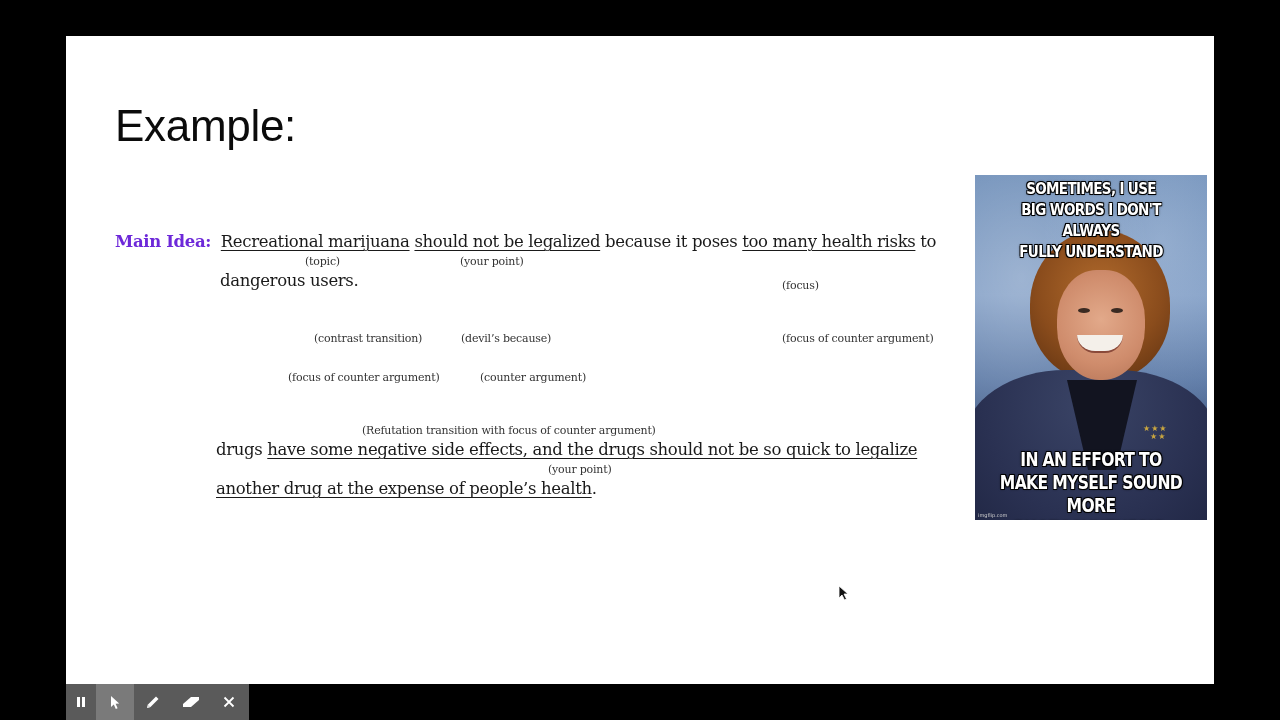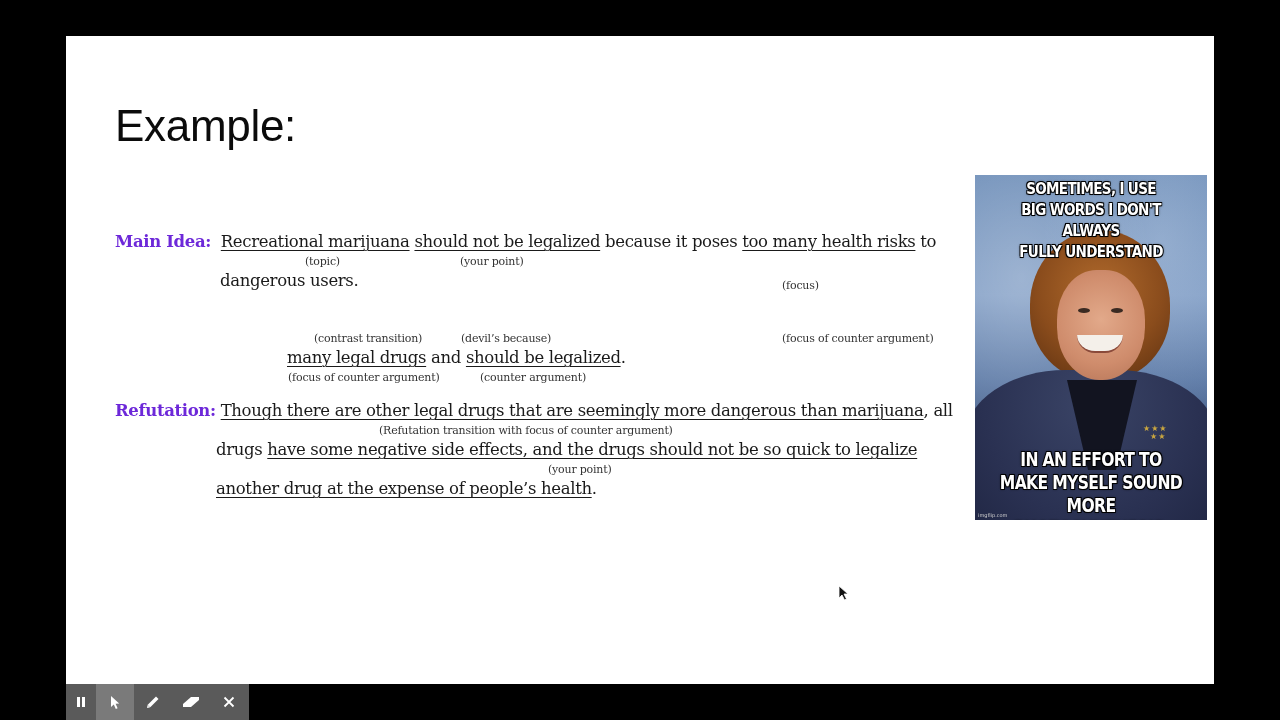--- a/index.html
+++ b/index.html
@@ -208,30 +208,24 @@
     </div>
     <div class="note" style="left:239px; top:220px;">(topic)</div>
     <div class="note" style="left:394px; top:220px;">(your point)</div>
     <div class="note" style="left:716px; top:220px;margin-top:24px;">(focus)</div>
     <div class="line" style="left:154px; top:237px;">dangerous users.</div>
 
     <div class="note" style="left:248px; top:297px;">(contrast transition)</div>
     <div class="note" style="left:395px; top:297px;">(devil’s because)</div>
     <div class="note" style="left:716px; top:297px;">(focus of counter argument)</div>
 
-    <div class="line" style="left:221px; top:314px;">
-      <span class="u">many legal drugs</span><span> and </span><span class="u">should be legalized</span><span>.</span>
-    </div>
     <div class="note" style="left:222px; top:336px;">(focus of counter argument)</div>
     <div class="note" style="left:414px; top:336px;">(counter argument)</div>
 
-    <div class="line" style="left:49px; top:367px;">
-      <span class="label">Refutation:</span>&nbsp;<span class="u">Though there are other legal drugs that are seemingly more dangerous than marijuana</span><span>, all</span>
-    </div>
-    <div class="note" style="left:296px; top:389px;margin-left:17px;">(Refutation transition with focus of counter argument)</div>
+    <div class="note" style="left:296px; top:389px;">(Refutation transition with focus of counter argument)</div>
 
     <div class="line" style="left:150px; top:406px;">
       <span>drugs </span><span class="u">have some negative side effects, and the drugs should not be so quick to legalize</span>
     </div>
     <div class="note" style="left:482px; top:428px;">(your point)</div>
 
     <div class="line" style="left:150px; top:445px;">
       <span class="u">another drug at the expense of people’s health</span><span>.</span>
     </div>
 

